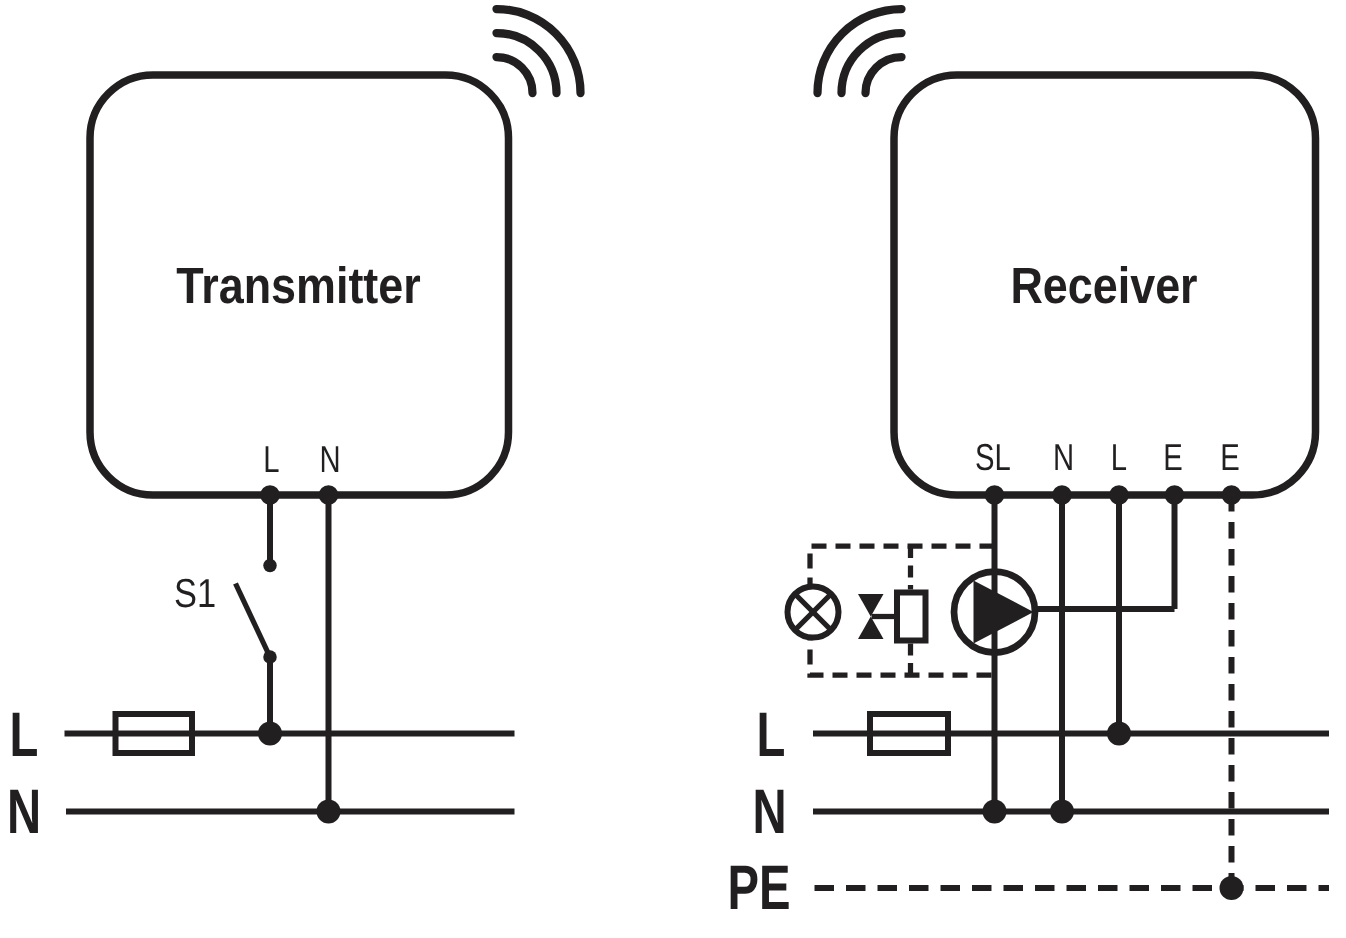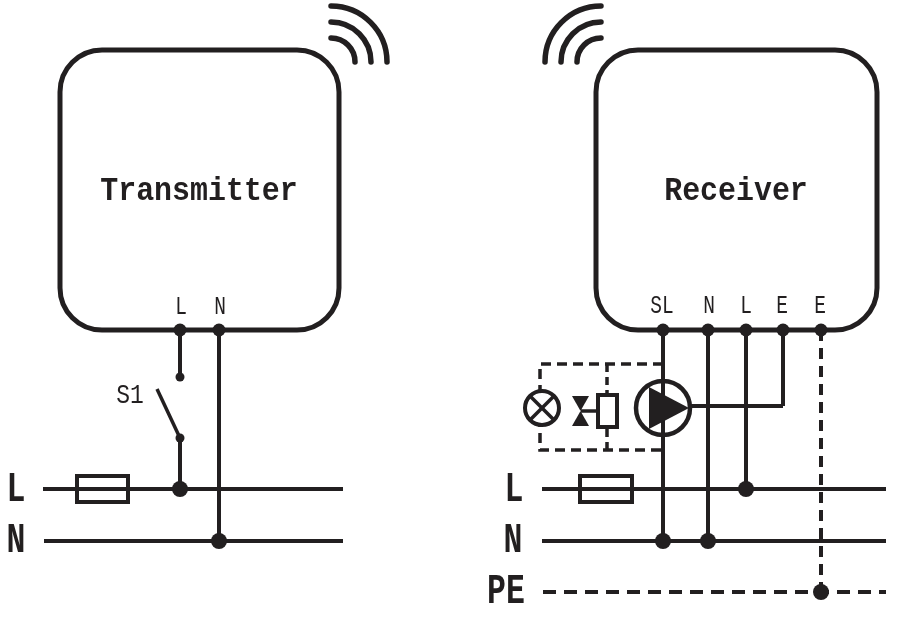--- a/index.html
+++ b/index.html
@@ -1,20 +1,20 @@
 <!DOCTYPE html>
 <html><head>
 <meta charset="utf-8">
 <style>
   html,body{margin:0;padding:0;background:#ffffff;}
   .canvas{
     position:relative;
     width:897px;height:625px;
     background:#ffffff;
-    font-family:Liberation Mono, monospace;
+    font-family:Liberation Sans, sans-serif;
     color:#221f20;
     overflow:hidden;
   }
   .canvas svg{position:absolute;left:0;top:0;}
   .lbl{
     position:absolute;
     transform:translate(-50%,-50%) scaleX(var(--sx,1));
     white-space:nowrap;
     line-height:1;
     color:#221f20;

